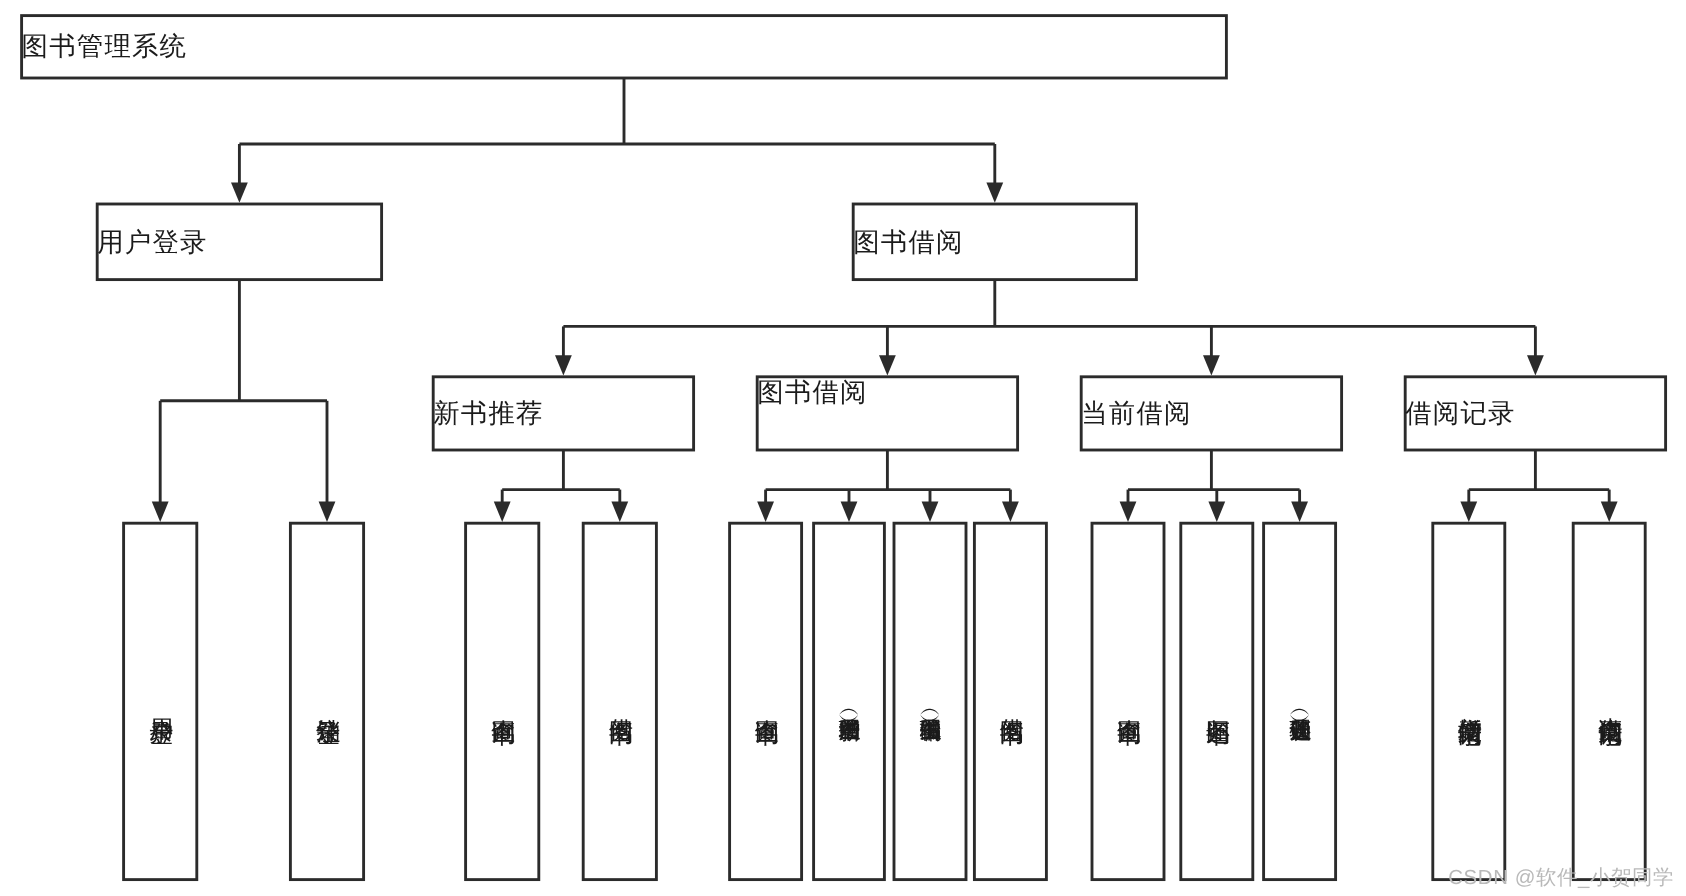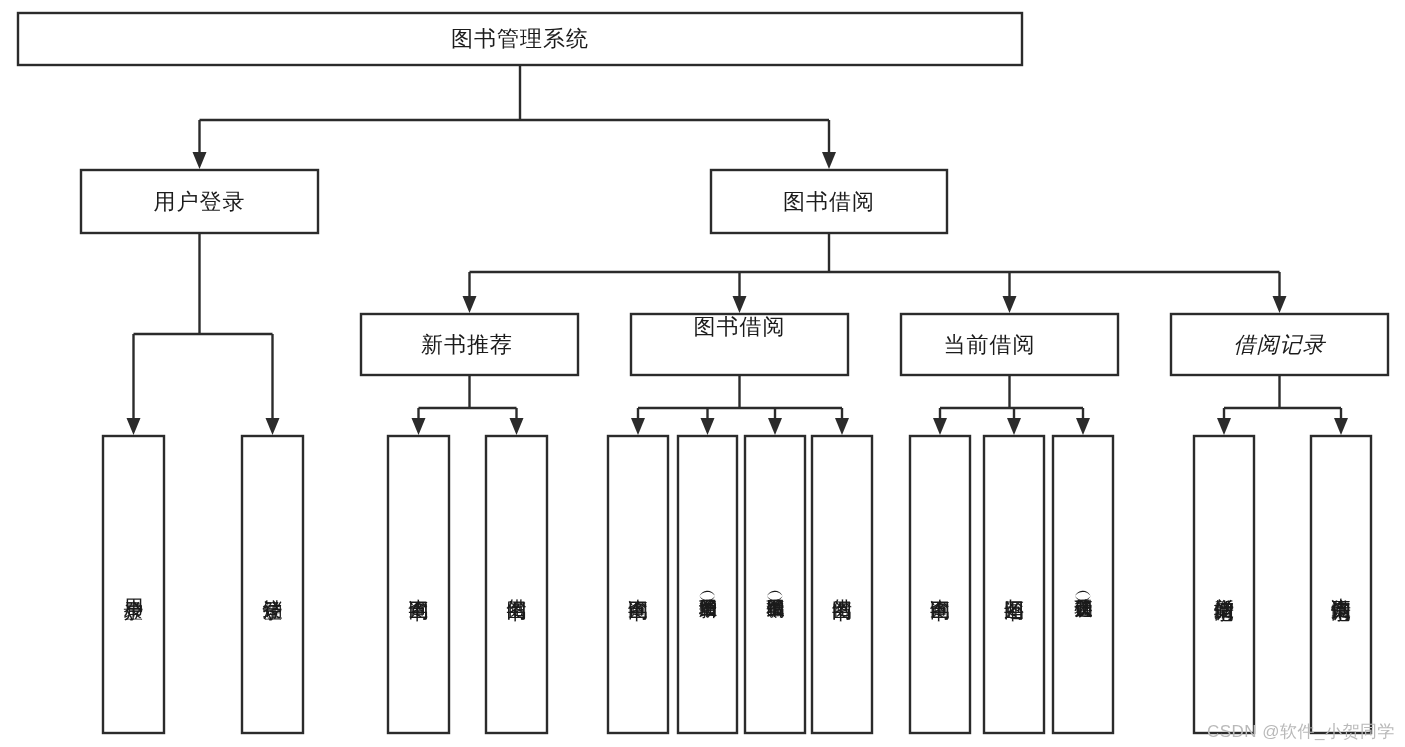--- a/index.html
+++ b/index.html
@@ -56,21 +56,20 @@
     font-size: 20px;
     line-height: 1.06;
     letter-spacing: 1px;
     color: #1b1b1b;
     white-space: nowrap;
   }
   .hlabel-wrap {
     position: absolute;
     display: flex;
     align-items: center;
-    justify-content: center;
     pointer-events: none;
   }
   .hlabel-text {
     font-family: "Liberation Sans", "DejaVu Sans", sans-serif;
     font-size: 22px;
     color: #1b1b1b;
     white-space: nowrap;
     letter-spacing: 1px;
   }
   #watermark {
@@ -186,21 +185,21 @@
       </div>
       <div class="hlabel-wrap" style="left: 361px; top: 314px; width: 212px; height: 61px;">
         <span class="hlabel-text">新书推荐</span>
       </div>
       <div class="hlabel-wrap" style="left: 631px; top: 296px; width: 217px; height: 61px;">
         <span class="hlabel-text">图书借阅</span>
       </div>
       <div class="hlabel-wrap" style="left: 901px; top: 314px; width: 177px; height: 61px;">
         <span class="hlabel-text">当前借阅</span>
       </div>
-      <div class="hlabel-wrap" style="left: 1171px; top: 314px; width: 217px; height: 61px; font-style: italic;">
+      <div class="hlabel-wrap" style="left: 1171px; top: 314px; width: 217px; height: 61px;">
         <span class="hlabel-text">借阅记录</span>
       </div>
       <div class="vlabel-wrap" style="left: 103px; top: 436px; width: 61px; height: 297px;">
         <span class="vlabel-text">用户登录</span>
       </div>
       <div class="vlabel-wrap" style="left: 242px; top: 436px; width: 61px; height: 297px;">
         <span class="vlabel-text">注销登录</span>
       </div>
       <div class="vlabel-wrap" style="left: 388px; top: 436px; width: 61px; height: 297px;">
         <span class="vlabel-text">查询图书</span>

